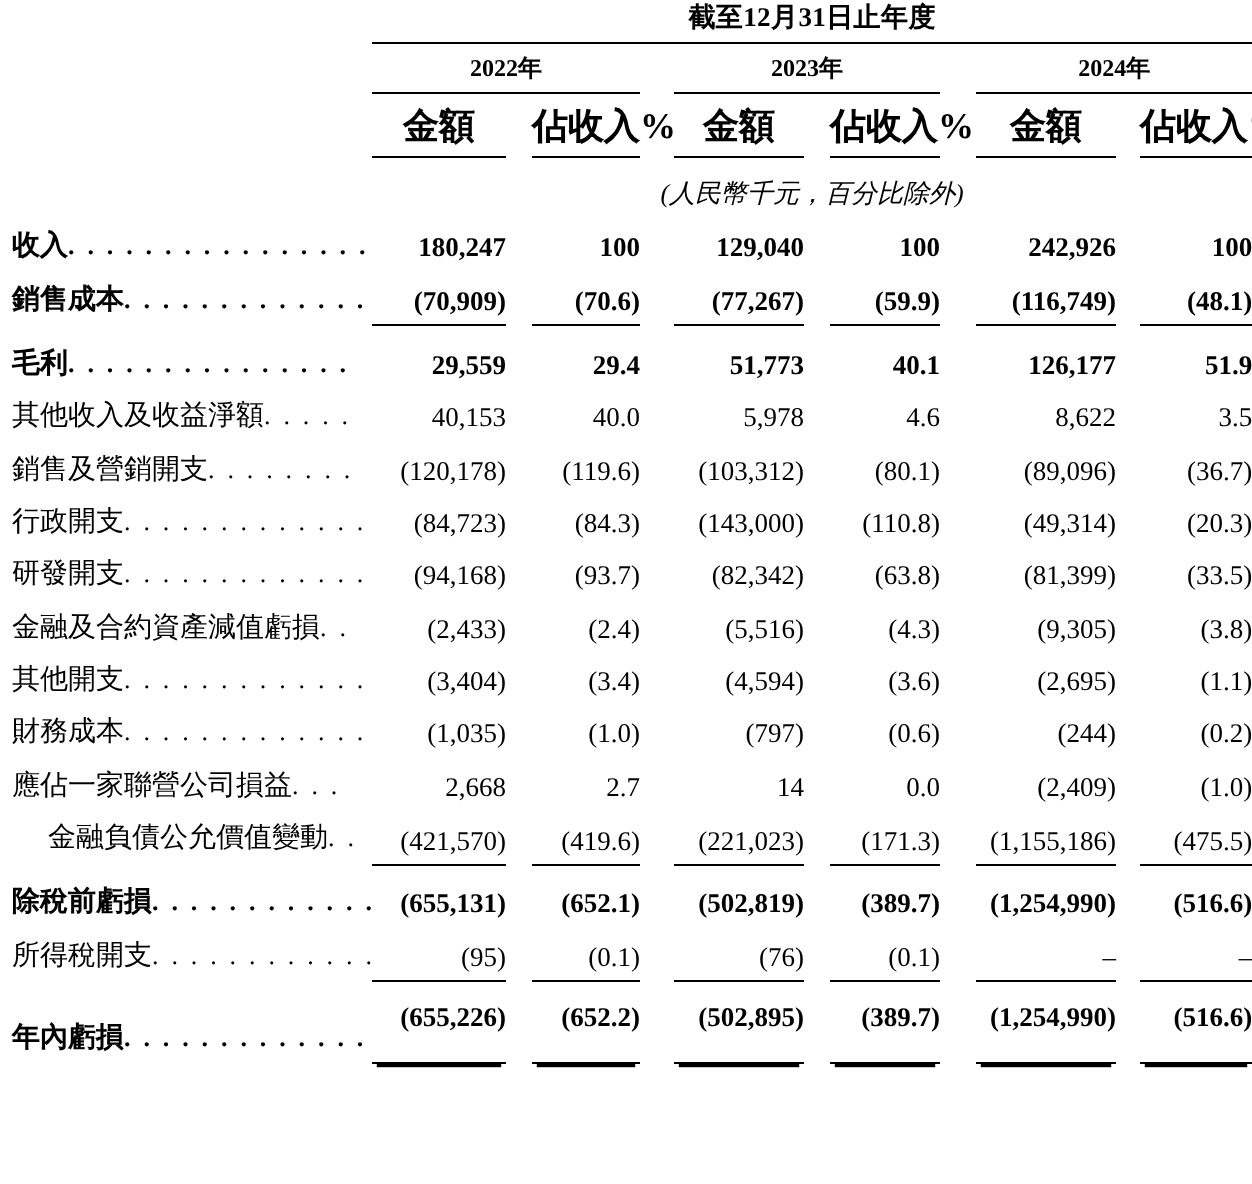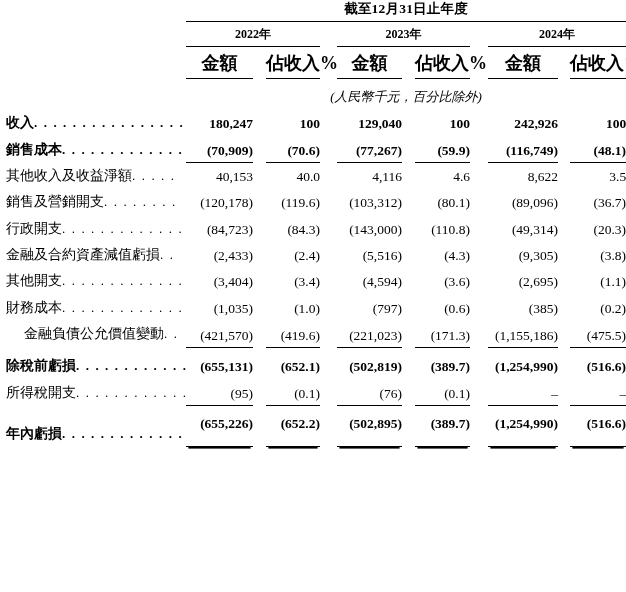--- a/index.html
+++ b/index.html
@@ -188,27 +188,41 @@
           <td class="num">(70.6)</td>
           <td class="nowrapcell"></td>
           <td class="num">(77,267)</td>
           <td class="nowrapcell"></td>
           <td class="num">(59.9)</td>
           <td class="nowrapcell"></td>
           <td class="num">(116,749)</td>
           <td class="nowrapcell"></td>
           <td class="num">(48.1)</td>
         </tr>
+        <tr class="b gap-above">
+          <td class="lbl"><span>毛利</span><span class="dots">. . . . . . . . . . . . . . .</span></td>
+          <td class="num">29,559</td>
+          <td class="nowrapcell"></td>
+          <td class="num">29.4</td>
+          <td class="nowrapcell"></td>
+          <td class="num">51,773</td>
+          <td class="nowrapcell"></td>
+          <td class="num">40.1</td>
+          <td class="nowrapcell"></td>
+          <td class="num">126,177</td>
+          <td class="nowrapcell"></td>
+          <td class="num">51.9</td>
+        </tr>
         <tr class="">
           <td class="lbl"><span>其他收入及收益淨額</span><span class="dots">. . . . .</span></td>
           <td class="num">40,153</td>
           <td class="nowrapcell"></td>
           <td class="num">40.0</td>
           <td class="nowrapcell"></td>
-          <td class="num">4,116</td>
+          <td class="num">5,978</td>
           <td class="nowrapcell"></td>
           <td class="num">4.6</td>
           <td class="nowrapcell"></td>
           <td class="num">8,622</td>
           <td class="nowrapcell"></td>
           <td class="num">3.5</td>
         </tr>
         <tr class="">
           <td class="lbl"><span>銷售及營銷開支</span><span class="dots">. . . . . . . .</span></td>
           <td class="num">(120,178)</td>
@@ -231,20 +245,34 @@
           <td class="nowrapcell"></td>
           <td class="num">(143,000)</td>
           <td class="nowrapcell"></td>
           <td class="num">(110.8)</td>
           <td class="nowrapcell"></td>
           <td class="num">(49,314)</td>
           <td class="nowrapcell"></td>
           <td class="num">(20.3)</td>
         </tr>
         <tr class="">
+          <td class="lbl"><span>研發開支</span><span class="dots">. . . . . . . . . . . . .</span></td>
+          <td class="num">(94,168)</td>
+          <td class="nowrapcell"></td>
+          <td class="num">(93.7)</td>
+          <td class="nowrapcell"></td>
+          <td class="num">(82,342)</td>
+          <td class="nowrapcell"></td>
+          <td class="num">(63.8)</td>
+          <td class="nowrapcell"></td>
+          <td class="num">(81,399)</td>
+          <td class="nowrapcell"></td>
+          <td class="num">(33.5)</td>
+        </tr>
+        <tr class="">
           <td class="lbl"><span>金融及合約資產減值虧損</span><span class="dots">. .</span></td>
           <td class="num">(2,433)</td>
           <td class="nowrapcell"></td>
           <td class="num">(2.4)</td>
           <td class="nowrapcell"></td>
           <td class="num">(5,516)</td>
           <td class="nowrapcell"></td>
           <td class="num">(4.3)</td>
           <td class="nowrapcell"></td>
           <td class="num">(9,305)</td>
@@ -268,23 +296,37 @@
         <tr class="">
           <td class="lbl"><span>財務成本</span><span class="dots">. . . . . . . . . . . . .</span></td>
           <td class="num">(1,035)</td>
           <td class="nowrapcell"></td>
           <td class="num">(1.0)</td>
           <td class="nowrapcell"></td>
           <td class="num">(797)</td>
           <td class="nowrapcell"></td>
           <td class="num">(0.6)</td>
           <td class="nowrapcell"></td>
-          <td class="num">(385)</td>
+          <td class="num">(244)</td>
           <td class="nowrapcell"></td>
           <td class="num">(0.2)</td>
+        </tr>
+        <tr class="">
+          <td class="lbl"><span>應佔一家聯營公司損益</span><span class="dots">. . .</span></td>
+          <td class="num">2,668</td>
+          <td class="nowrapcell"></td>
+          <td class="num">2.7</td>
+          <td class="nowrapcell"></td>
+          <td class="num">14</td>
+          <td class="nowrapcell"></td>
+          <td class="num">0.0</td>
+          <td class="nowrapcell"></td>
+          <td class="num">(2,409)</td>
+          <td class="nowrapcell"></td>
+          <td class="num">(1.0)</td>
         </tr>
         <tr class="ul">
           <td class="lbl indent"><span>金融負債公允價值變動</span><span class="dots">. .</span></td>
           <td class="num">(421,570)</td>
           <td class="nowrapcell"></td>
           <td class="num">(419.6)</td>
           <td class="nowrapcell"></td>
           <td class="num">(221,023)</td>
           <td class="nowrapcell"></td>
           <td class="num">(171.3)</td>

